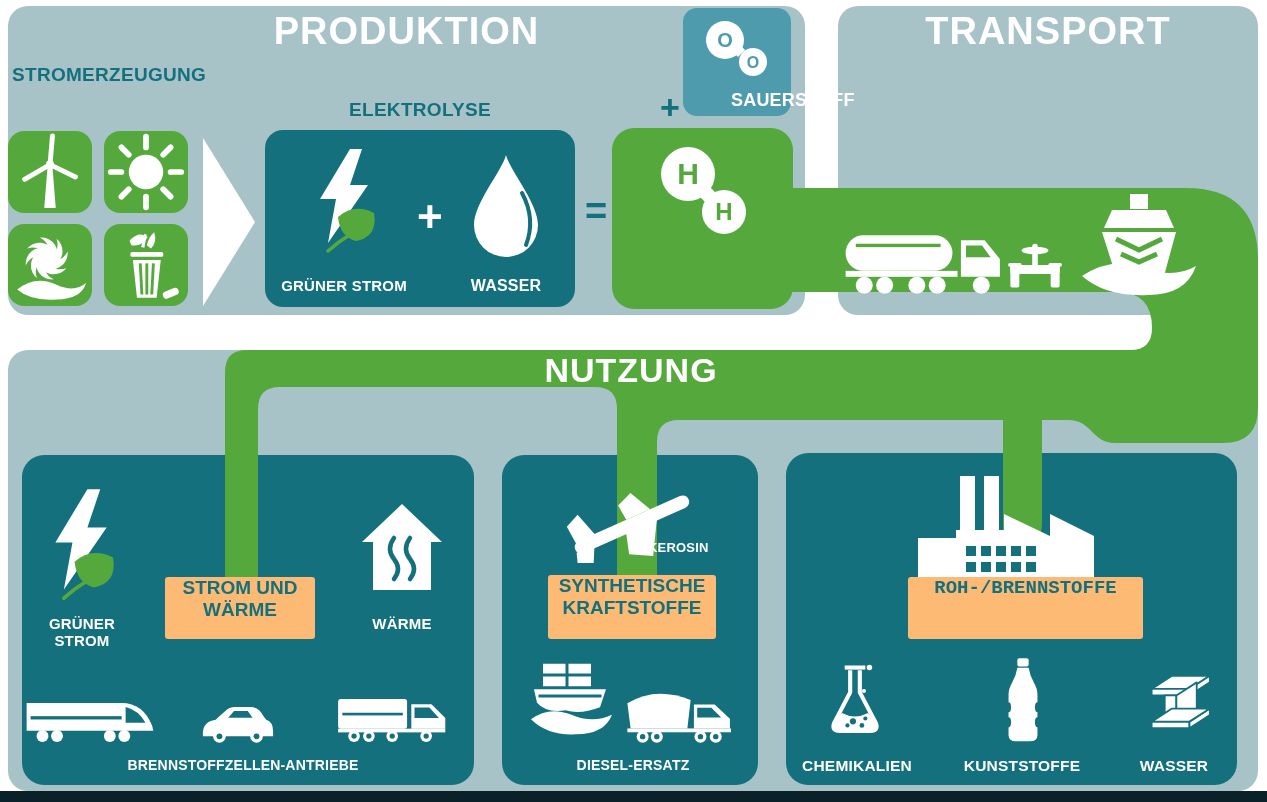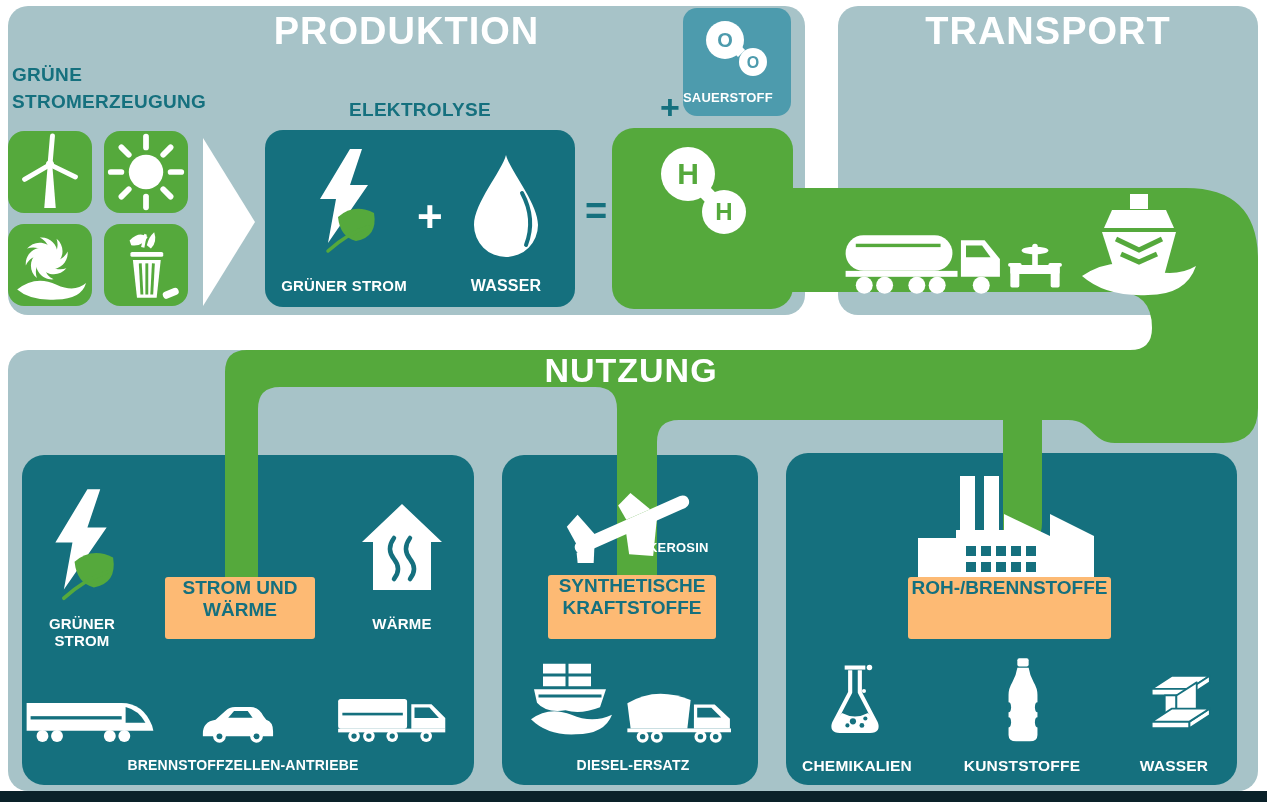--- a/index.html
+++ b/index.html
@@ -24,21 +24,20 @@
 
   <div class="abs panel" style="left:8px;top:6px;width:797px;height:309px;"></div>
   <div class="abs panel" style="left:838px;top:6px;width:420px;height:309px;"></div>
   <div class="abs panel" style="left:8px;top:350px;width:1250px;height:441px;"></div>
   <div class="abs" style="left:0;top:791px;width:1267px;height:11px;background:#0a2129;"></div>
 
   <div class="abs h1" style="left:8px;top:10px;width:797px;">PRODUKTION</div>
   <div class="abs h1" style="left:838px;top:10px;width:420px;">TRANSPORT</div>
 
   <div class="abs h2" style="left:12px;top:62px;line-height:1.4;">
-    <div>GRÜNE</div>
     <div>STROMERZEUGUNG</div>
   </div>
 
   <div class="abs tile" style="left:8px;top:131px;width:84px;height:82px;">
     <svg width="84" height="82" viewBox="0 0 100 100">
       <path fill="#fff" d="M47 44 h6 l4 50 h-14 z"></path>
       <g stroke="#fff" stroke-width="6" stroke-linecap="round">
         <line x1="50" y1="41" x2="53" y2="6"></line>
           <line x1="50" y1="41" x2="19" y2="59"></line>
           <line x1="50" y1="41" x2="81" y2="56"></line>
@@ -117,21 +116,21 @@
 
   <div class="abs sign" style="left:648px;top:88px;width:44px;font-size:34px;">+</div>
   <div class="abs" style="left:683px;top:8px;width:108px;height:108px;background:#4d9bad;border-radius:14px;"></div>
   <svg class="abs" style="left:697px;top:13px;" width="80" height="74" viewBox="0 0 80 72">
     <rect x="36" y="31" width="10" height="10" fill="#fff" transform="rotate(45 41 36)"></rect>
     <circle cx="28" cy="26" r="19" fill="#fff"></circle>
       <circle cx="56" cy="48" r="14" fill="#fff"></circle>
     <text x="28" y="33" font-size="20" font-weight="bold" fill="#4d9bad" text-anchor="middle" font-family="Liberation Sans, sans-serif">O</text>
     <text x="56" y="54" font-size="16" font-weight="bold" fill="#4d9bad" text-anchor="middle" font-family="Liberation Sans, sans-serif">O</text>
   </svg>
-  <div class="abs lbl" style="left:683px;top:90px;width:88px;font-size:13px;">SAUERSTOFF</div>
+  <div class="abs lbl" style="left:683px;top:90px;width:88px;font-size:18px;padding-left:48px;">SAUERSTOFF</div>
 
   <div class="abs" style="left:612px;top:128px;width:181px;height:181px;background:#55a93c;border-radius:22px;"></div>
 
   <div class="abs tealbox" style="left:22px;top:455px;width:452px;height:330px;"></div>
   <div class="abs tealbox" style="left:502px;top:455px;width:256px;height:330px;"></div>
   <div class="abs tealbox" style="left:786px;top:453px;width:451px;height:332px;"></div>
 
   <svg class="abs" style="left:0;top:0;pointer-events:none;" width="1267" height="802" viewBox="0 0 1267 802">
     <path fill="#55a93c" d="M700 188 H1186 Q1258 188 1258 260 V408 Q1258 443 1223 443 H1115
       C1092 443 1092 420 1068 420 H1042 V523 Q1042 546 1020 546 H1003 V420 H679
@@ -305,21 +304,21 @@
         <rect x="103" y="74" width="10" height="10"></rect>
         <rect x="118" y="74" width="10" height="10"></rect>
       <rect x="58" y="90" width="10" height="10"></rect>
         <rect x="73" y="90" width="10" height="10"></rect>
         <rect x="88" y="90" width="10" height="10"></rect>
         <rect x="103" y="90" width="10" height="10"></rect>
         <rect x="118" y="90" width="10" height="10"></rect>
     </g>
   </svg>
 
-  <div class="abs whitebox" style="left:908px;top:577px;width:203px;height:62px;font-size:19px;">
+  <div class="abs whitebox" style="left:908px;top:577px;width:235px;height:62px;font-size:19px;font-family:Liberation Mono, monospace;">
     <div>ROH-/BRENNSTOFFE</div>
   </div>
 
   <svg class="abs" style="left:824px;top:662px;" width="62" height="80" viewBox="0 0 90 112">
     <g fill="none" stroke="#fff" stroke-width="6" stroke-linejoin="round">
       <path d="M30 6 H60"></path>
       <path d="M38 10 V42 L15 86 Q10 98 23 98 H67 Q80 98 75 86 L52 42 V10"></path>
     </g>
     <g fill="#fff">
       <path d="M26 72 L15 86 Q10 98 23 98 H67 Q80 98 75 86 L64 72 Q45 82 26 72 Z"></path>

